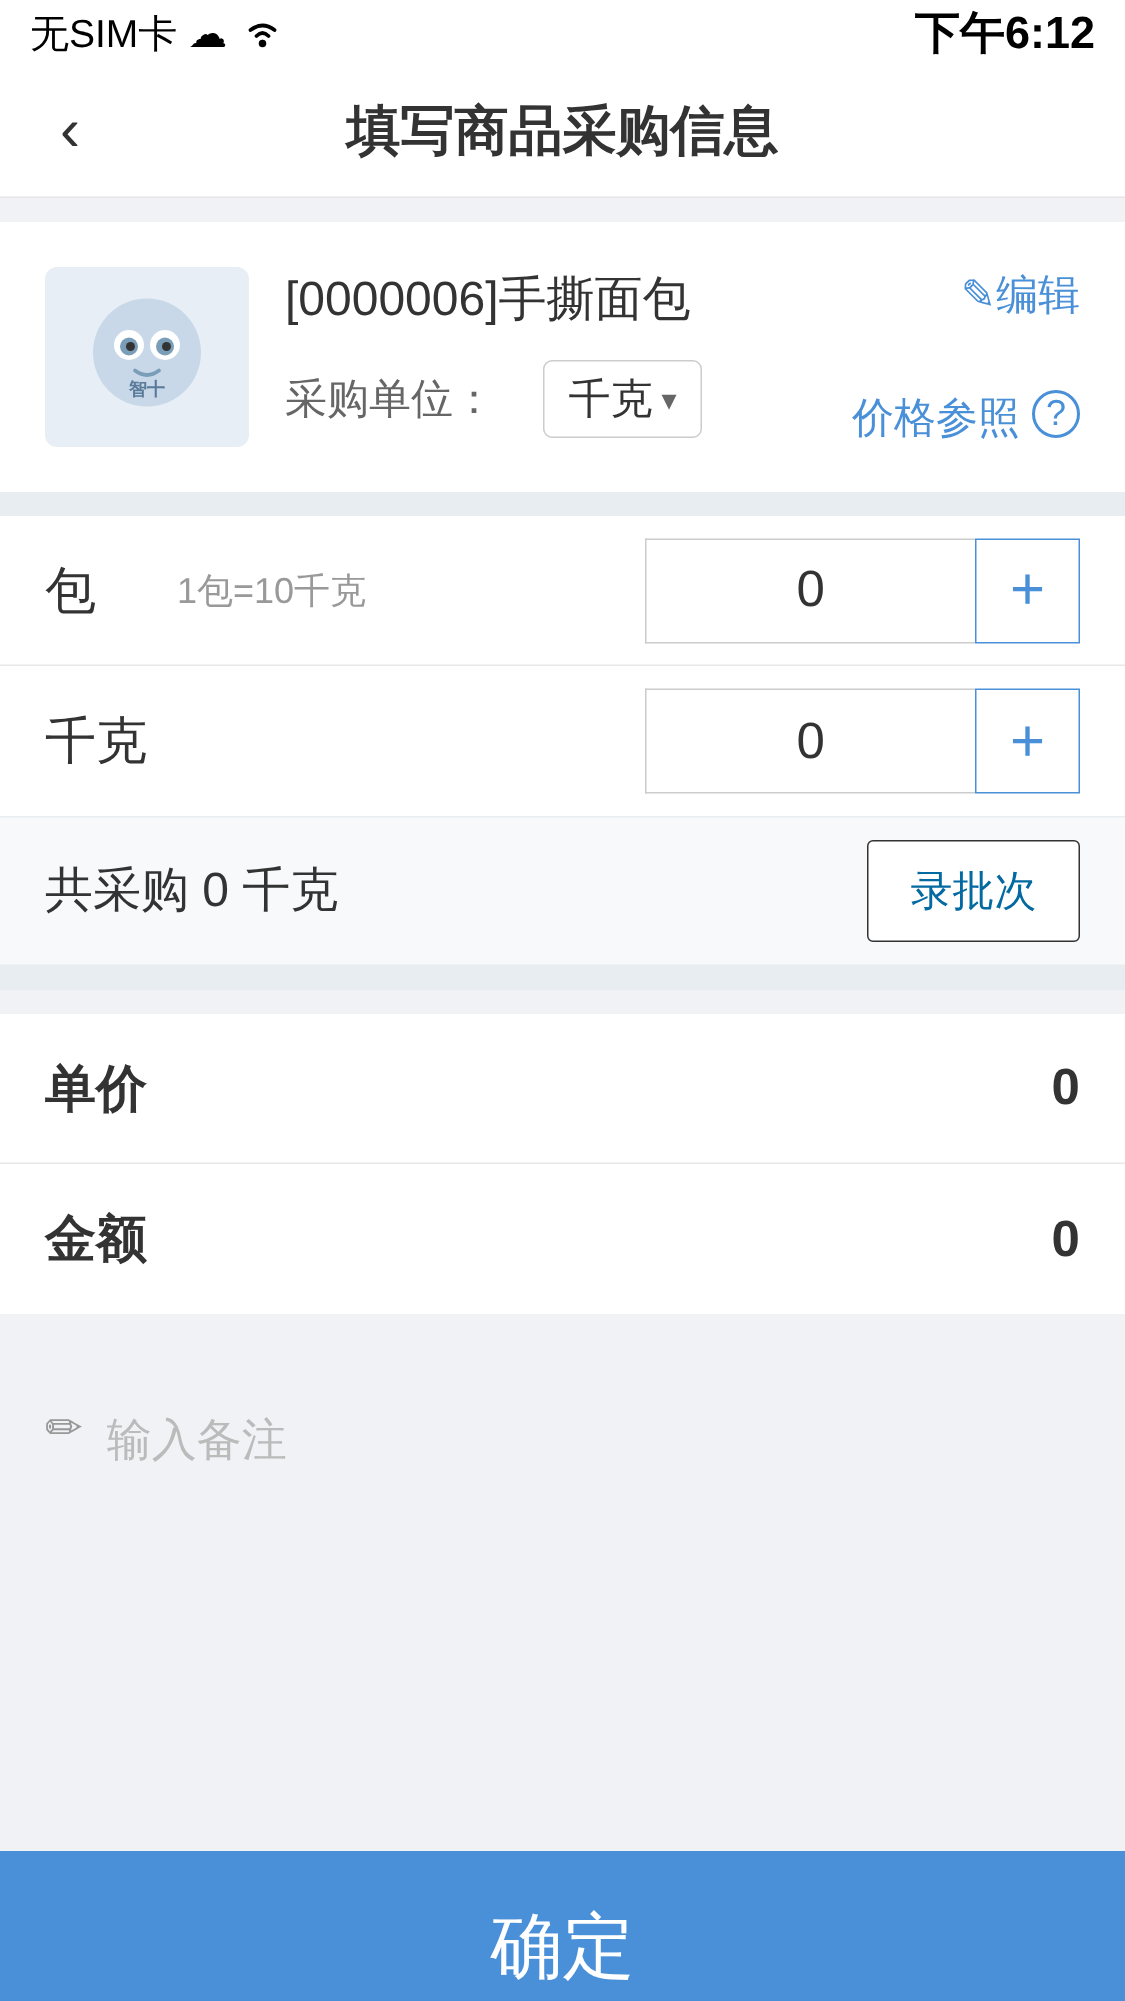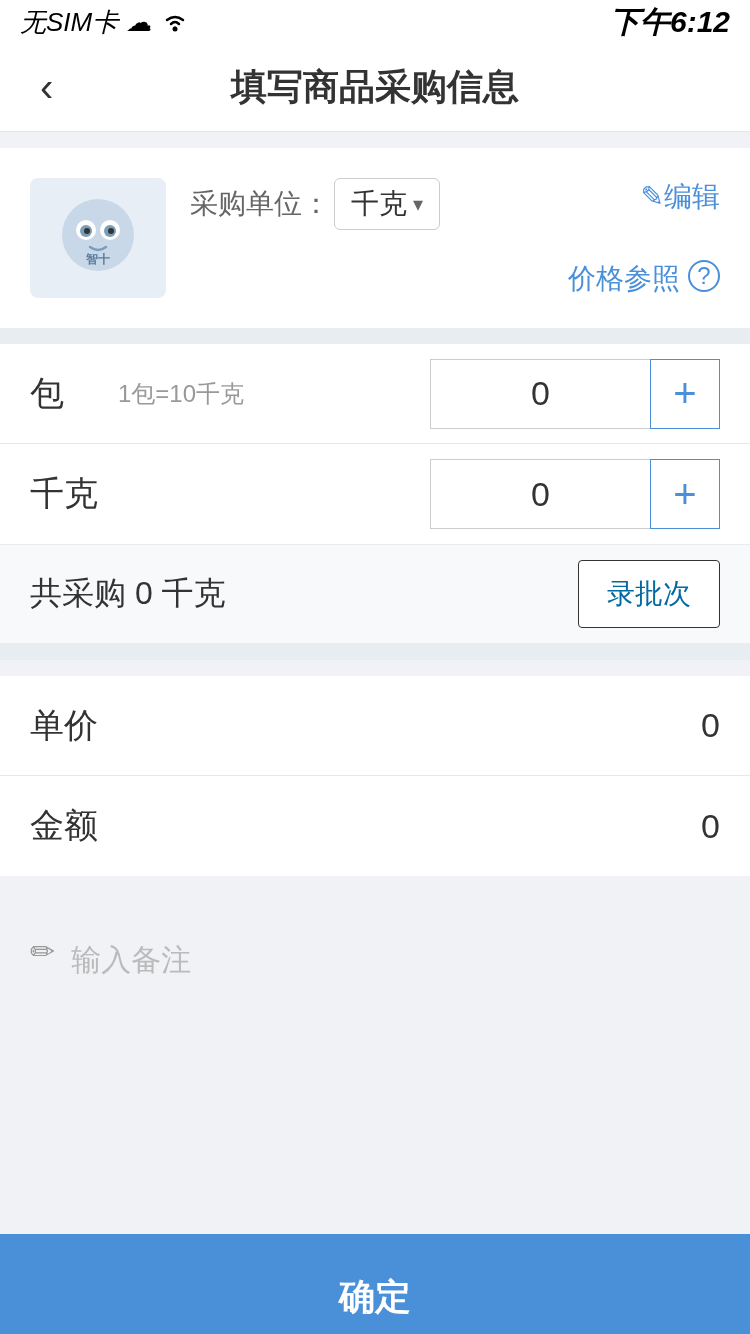--- a/index.html
+++ b/index.html
@@ -16,21 +16,20 @@
     
     .status-bar {
       height: 44px;
       background: #fff;
       display: flex;
       align-items: center;
       justify-content: space-between;
       padding: 0 20px;
       font-size: 28px;
       font-weight: 500;
-      font-style: italic;
     }
     .status-bar-left {
       display: flex;
       align-items: center;
       gap: 10px;
       font-size: 26px;
       color: #000;
     }
     .status-bar-center {
       font-size: 30px;
@@ -127,21 +126,21 @@
     }
     .product-name {
       font-size: 32px;
       color: #333;
       font-weight: 500;
       margin-bottom: 18px;
     }
     .product-unit-row {
       display: flex;
       align-items: center;
-      gap: 4px;
+      gap: 32px;
     }
     .product-unit-label {
       font-size: 28px;
       color: #666;
     }
     .unit-select {
       border: 1px solid #ccc;
       border-radius: 6px;
       padding: 6px 16px;
       font-size: 28px;
@@ -269,20 +268,21 @@
       color: #0369a1;
       background: #fff;
       cursor: pointer;
       border-radius: 4px;
     }
 
     
     .detail-section {
       background: #fff;
       margin-top: 16px;
+      font-weight: bold;
     }
     .detail-row {
       display: flex;
       align-items: center;
       padding: 0 30px;
       height: 100px;
       border-bottom: 1px solid #e8e8e8;
     }
     .detail-row:last-child {
       border-bottom: none;
@@ -330,23 +330,23 @@
       display: flex;
       align-items: center;
       justify-content: center;
       cursor: pointer;
       position: fixed;
       bottom: 0;
       left: 0;
       width: 750px;
     }
     .confirm-btn-label {
-      font-size: 36px;
+      font-size: 48px;
       color: #fff;
-      font-weight: 700;
+      font-weight: 400;
       margin-top: 27px;
     }
   </style>
 </head>
 <body>
 
 <div class="status-bar">
   <div class="status-bar-left">
     <span>无SIM卡 ☁</span>
     <svg width="28" height="20" viewBox="0 0 28 20">
@@ -375,20 +375,21 @@
         <circle cx="28" cy="36" r="6" fill="#7a9db8"></circle>
         <circle cx="52" cy="36" r="6" fill="#7a9db8"></circle>
         <circle cx="29" cy="36" r="3" fill="#333"></circle>
         <circle cx="53" cy="36" r="3" fill="#333"></circle>
         <path d="M32 52 Q40 58 48 52" stroke="#7a9db8" stroke-width="2.5" fill="none" stroke-linecap="round"></path>
         <text x="40" y="68" text-anchor="middle" font-size="12" fill="#5a7a9a" font-weight="bold">智十</text>
       </svg>
     </div>
   </div>
   <div class="product-info">
+    <div class="product-name">[0000006]手撕面包</div>
     <div class="product-unit-row">
       <span class="product-unit-label">采购单位：</span>
       <div class="unit-select">
         <span>千克</span>
         <span class="unit-select-arrow">▾</span>
       </div>
     </div>
   </div>
   <div class="edit-btn">✎编辑</div>
   <div class="price-ref">

